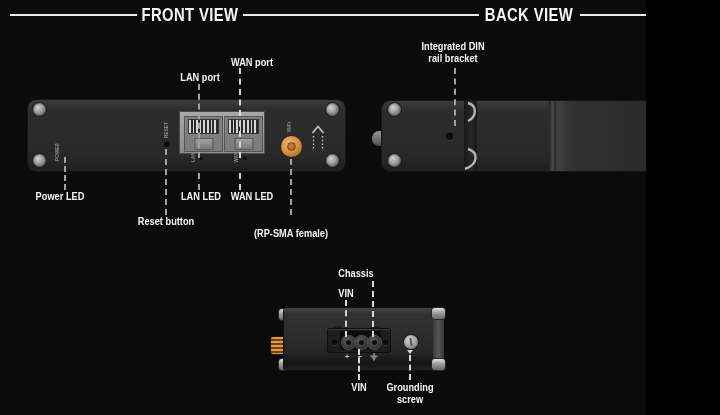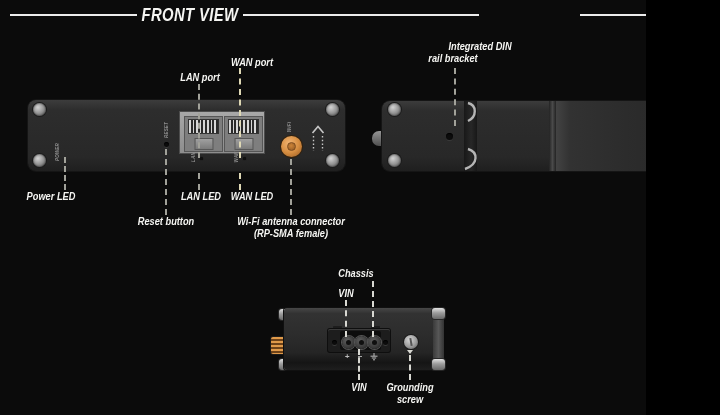--- a/index.html
+++ b/index.html
@@ -2,21 +2,21 @@
 <html style="--background: #0b0b0b; --panel-gray: #2b2b2b; --label-white: #f5f5f2; --dash-gray: #a2a29a; --dash-cream: #ded8b4; --dash-bright: #d8d8d2; --antenna-orange: #d78e41;"><head>
 <meta charset="utf-8">
 <style>
   :root{
     --background:#0b0b0b; --panel-gray:#2b2b2b; --label-white:#f5f5f2;
     --dash-gray:#a2a29a; --dash-cream:#ded8b4; --dash-bright:#d8d8d2;
     --antenna-orange:#d78e41;
   }
   html,body{margin:0;padding:0;background:#000;}
   .canvas{position:relative;width:646px;height:415px;background:var(--background);
-    font-family:"Liberation Sans","DejaVu Sans",sans-serif;overflow:hidden;font-style:italic;}
+    font-family:"Liberation Sans","DejaVu Sans",sans-serif;overflow:hidden;}
   .hline{position:absolute;top:14px;height:0;border-top:2px solid #ececec;}
   .hdr{position:absolute;top:4px;color:var(--label-white);font-size:19px;font-weight:700;
     white-space:nowrap;transform:translateX(-50%);}
   .hdr span{display:inline-block;transform:scaleX(0.78);letter-spacing:0.5px;}
   .lbl{position:absolute;color:var(--label-white);font-size:11px;font-weight:700;
     line-height:11px;white-space:nowrap;transform:translateX(-50%);}
   .lbl span{display:inline-block;transform:scaleX(0.84);}
   .vdash{position:absolute;width:0;border-left:2px dashed var(--dash-gray);}
   .vdash.cream{border-left-color:var(--dash-cream);}
   .vdash.bright{border-left-color:var(--dash-bright);}
@@ -77,20 +77,21 @@
   svg{position:absolute;overflow:visible;}
 </style>
 </head>
 <body>
 
 <div class="canvas">
 
   <div class="hline" style="left:10px;width:127px"></div>
   <div class="hdr" style="left:190px"><span>FRONT VIEW</span></div>
   <div class="hline" style="left:243px;width:236px"></div>
+  <div class="hdr" style="left:529px"><span>BACK VIEW</span></div>
   <div class="hline" style="left:580px;width:130px"></div>
 
   <div class="panel" style="left:28px;top:100px;width:317px;height:71px"></div>
   <div class="screw" style="left:33px;top:103px"></div>
   <div class="screw" style="left:326px;top:103px"></div>
   <div class="screw" style="left:33px;top:154px"></div>
   <div class="screw" style="left:326px;top:154px"></div>
 
   <div class="vtext" style="left:57px;top:152px">POWER</div>
   <div class="vtext" style="left:166px;top:130px">RESET</div>
@@ -121,44 +122,43 @@
   <div class="vdash cream" style="left:239px;top:68px;height:90px"></div>
   <div class="vdash" style="left:198px;top:84px;height:74px"></div>
   <div class="vdash" style="left:64px;top:157px;height:33px"></div>
   <div class="vdash" style="left:198px;top:173px;height:17px"></div>
   <div class="vdash cream" style="left:239px;top:173px;height:17px"></div>
   <div class="vdash" style="left:165px;top:149px;height:66px"></div>
   <div class="vdash" style="left:290px;top:159px;height:56px"></div>
 
   <div class="lbl" style="left:252px;top:57px"><span>WAN port</span></div>
   <div class="lbl" style="left:200px;top:72px"><span>LAN port</span></div>
-  <div class="lbl" style="left:51px;top:191px"><span>Power LED</span></div>
+  <div class="lbl" style="left:60px;top:191px"><span>Power LED</span></div>
   <div class="lbl" style="left:201px;top:191px"><span>LAN LED</span></div>
   <div class="lbl" style="left:252px;top:191px"><span>WAN LED</span></div>
   <div class="lbl" style="left:166px;top:216px"><span>Reset button</span></div>
-  <div class="lbl" style="left:291px;top:216px"><span>Wi-Fi antenna connector</span></div>
   <div class="lbl" style="left:291px;top:228px"><span>(RP-SMA female)</span></div>
 
   <div class="nub"></div>
   <div class="panel" style="left:382px;top:101px;width:318px;height:70px"></div>
   <div class="backright"></div>
   <div class="seam"></div>
   <div class="dinslot"></div>
   <svg style="left:459px;top:100px" width="26" height="72" viewBox="0 0 26 72">
     <path d="M9 3 C 18 5, 18 17, 9 21" fill="none" stroke="#b5b5b5" stroke-width="2.4"></path>
     <path d="M9 49 C 19 52, 20 64, 6 69" fill="none" stroke="#b5b5b5" stroke-width="2.4"></path>
   </svg>
   <div class="hole" style="left:445.5px;top:132.5px;width:7px;height:7px"></div>
   <div class="screw" style="left:388px;top:103px"></div>
   <div class="screw" style="left:671px;top:103px"></div>
   <div class="screw" style="left:388px;top:154px"></div>
   <div class="screw" style="left:671px;top:154px"></div>
 
   <div class="vdash" style="left:454px;top:68px;height:58px"></div>
-  <div class="lbl" style="left:480px;top:41px"><span>Integrated DIN</span></div>
+  <div class="lbl" style="left:453px;top:41px"><span>Integrated DIN</span></div>
   <div class="lbl" style="left:453px;top:53px"><span>rail bracket</span></div>
 
   <div class="bantenna"></div>
   <div class="foot" style="left:279px;top:309px"></div>
   <div class="foot" style="left:279px;top:359px"></div>
   <div class="body3"></div>
   <div class="rcap"></div>
   <div class="foot" style="left:432px;top:308px"></div>
   <div class="foot" style="left:432px;top:359px"></div>
 

